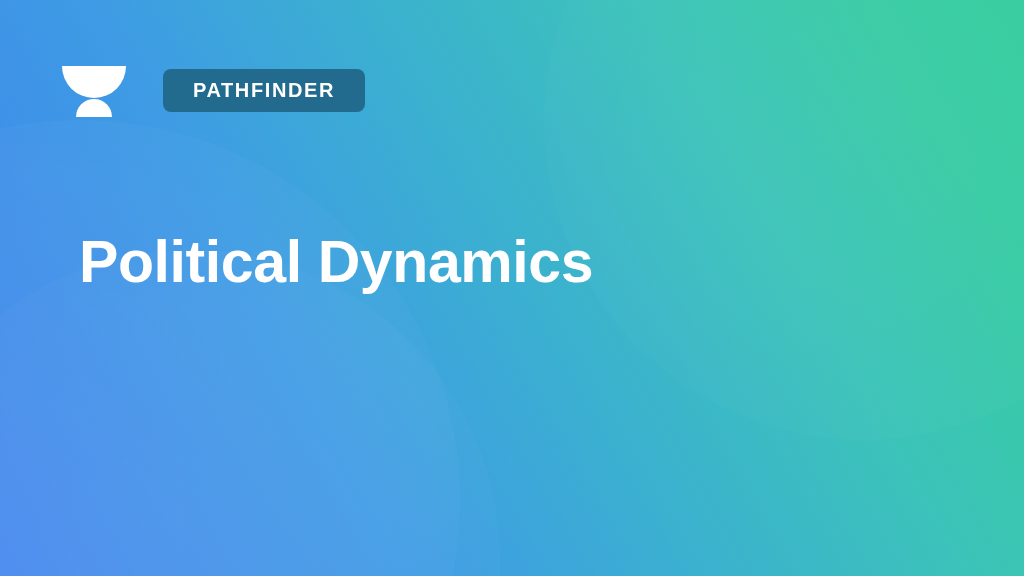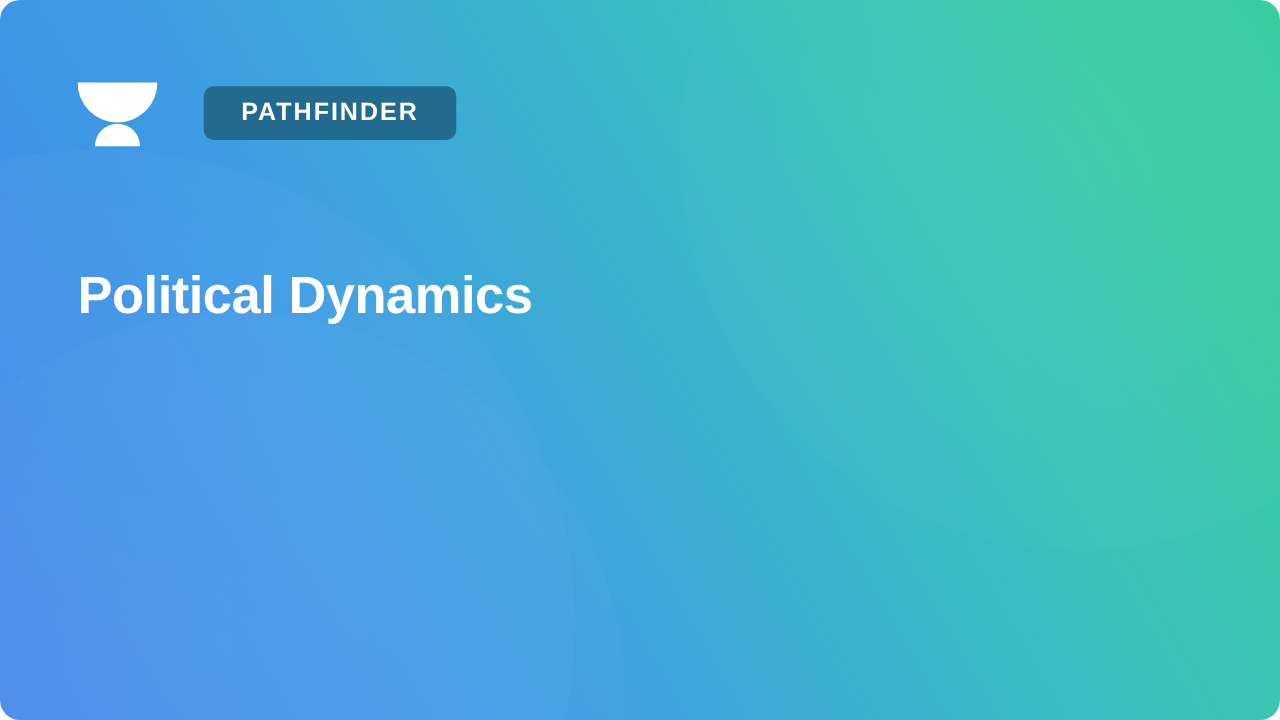--- a/index.html
+++ b/index.html
@@ -20,21 +20,20 @@
     
     background:
       linear-gradient(60deg,
         #4285ee 0%,
         #3f8fe9 16%,
         #3e9ce4 32%,
         #3bb1cf 52%,
         #3cc3b9 72%,
         #37cba4 88%,
         #35cc9e 100%);
-    border-radius: 16px;
   }
 
   
   .bg-orb {
     position: absolute;
     border-radius: 50%;
     pointer-events: none;
   }
   .bg-orb-1 {
     left: -300px;
@@ -109,23 +108,23 @@
 
   
   .copy-block {
     position: absolute;
     left: 62px;
     top: 212px;
     width: 920px;
   }
 
   .headline {
-    margin: 0;
+    margin: 17px;
     color: #ffffff;
-    font-size: 42px;
+    font-size: 59px;
     font-weight: bold;
     line-height: 1.12;
     letter-spacing: -0.4px;
     font-family: "Liberation Sans", sans-serif;
   }
 
   .subheadline {
     margin: 0;
     padding-top: 39px;
     color: #ffffff;

